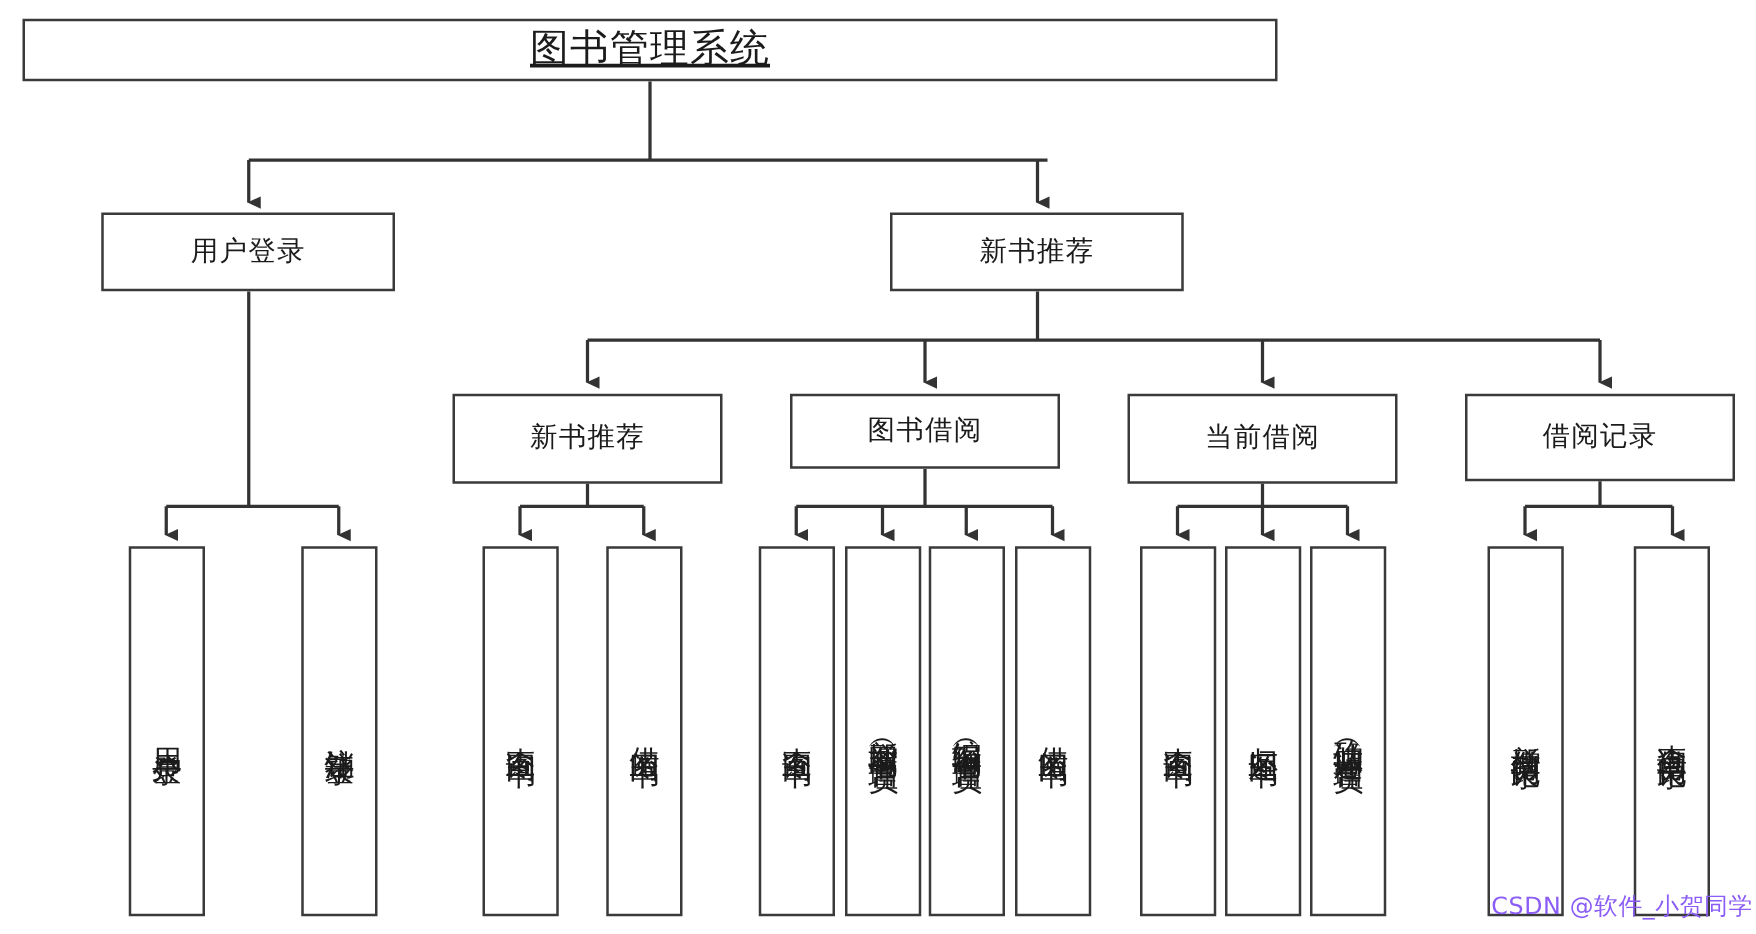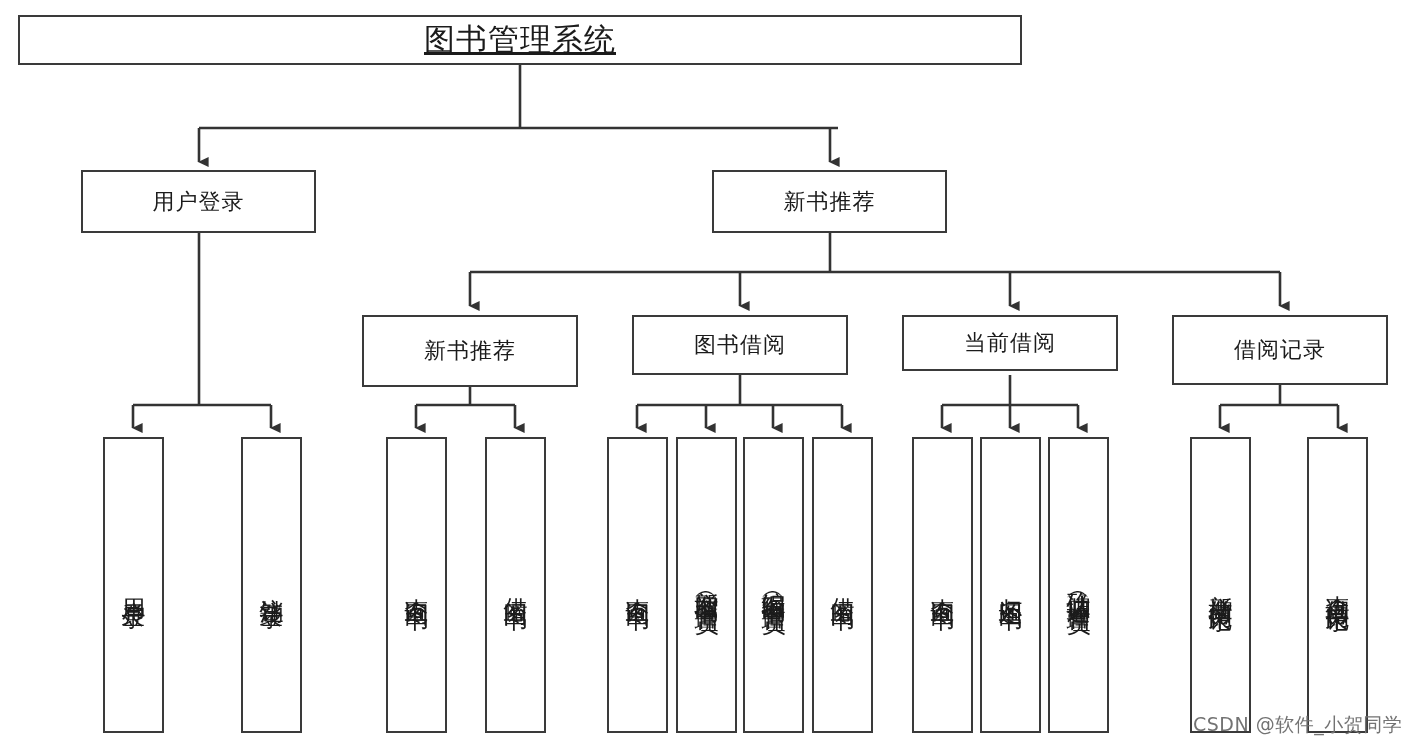--- a/index.html
+++ b/index.html
@@ -43,21 +43,21 @@
     text-orientation:upright;
     font-size:24px;
     letter-spacing:3px;
     line-height:1;
   }
 
   .watermark{
     position:absolute;
     left:1193px;top:712px;
     font-size:19px;
-    color:#737373;
+    color:#8b5cf6;
     white-space:nowrap;
     pointer-events:none;
     letter-spacing:0.5px;
   }
 </style>
 </head>
 <body>
 
 <div id="canvas">
 
@@ -123,21 +123,21 @@
   <div class="node h" style="left:712px;top:170px;width:235px;height:63px;">
     <span class="label">新书推荐</span>
   </div>
 
   <div class="node h" style="left:362px;top:315px;width:216px;height:72px;">
     <span class="label">新书推荐</span>
   </div>
   <div class="node h" style="left:632px;top:315px;width:216px;height:60px;">
     <span class="label">图书借阅</span>
   </div>
-  <div class="node h" style="left:902px;top:315px;width:216px;height:56px;">
+  <div class="node h" style="left:902px;top:315px;width:216px;height:72px;">
     <span class="label">当前借阅</span>
   </div>
   <div class="node h" style="left:1172px;top:315px;width:216px;height:70px;">
     <span class="label">借阅记录</span>
   </div>
 
   <div class="node v" style="left:103px;top:437px;width:61px;height:296px;">
     <span class="label">用户登录</span>
   </div>
   <div class="node v" style="left:241px;top:437px;width:61px;height:296px;">

